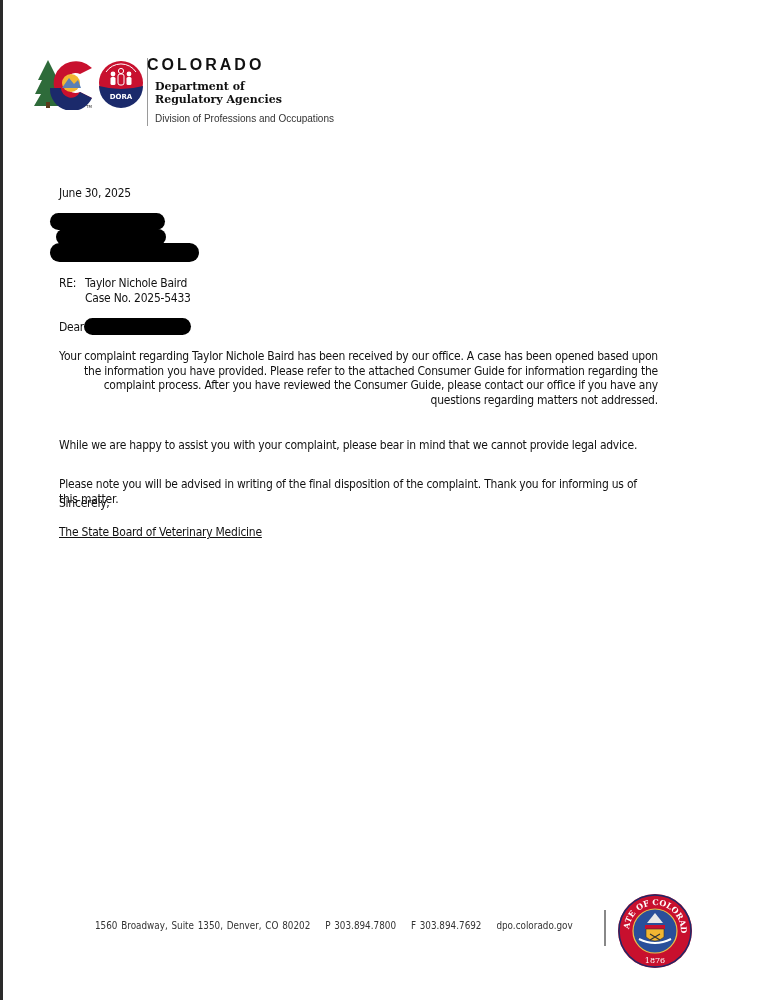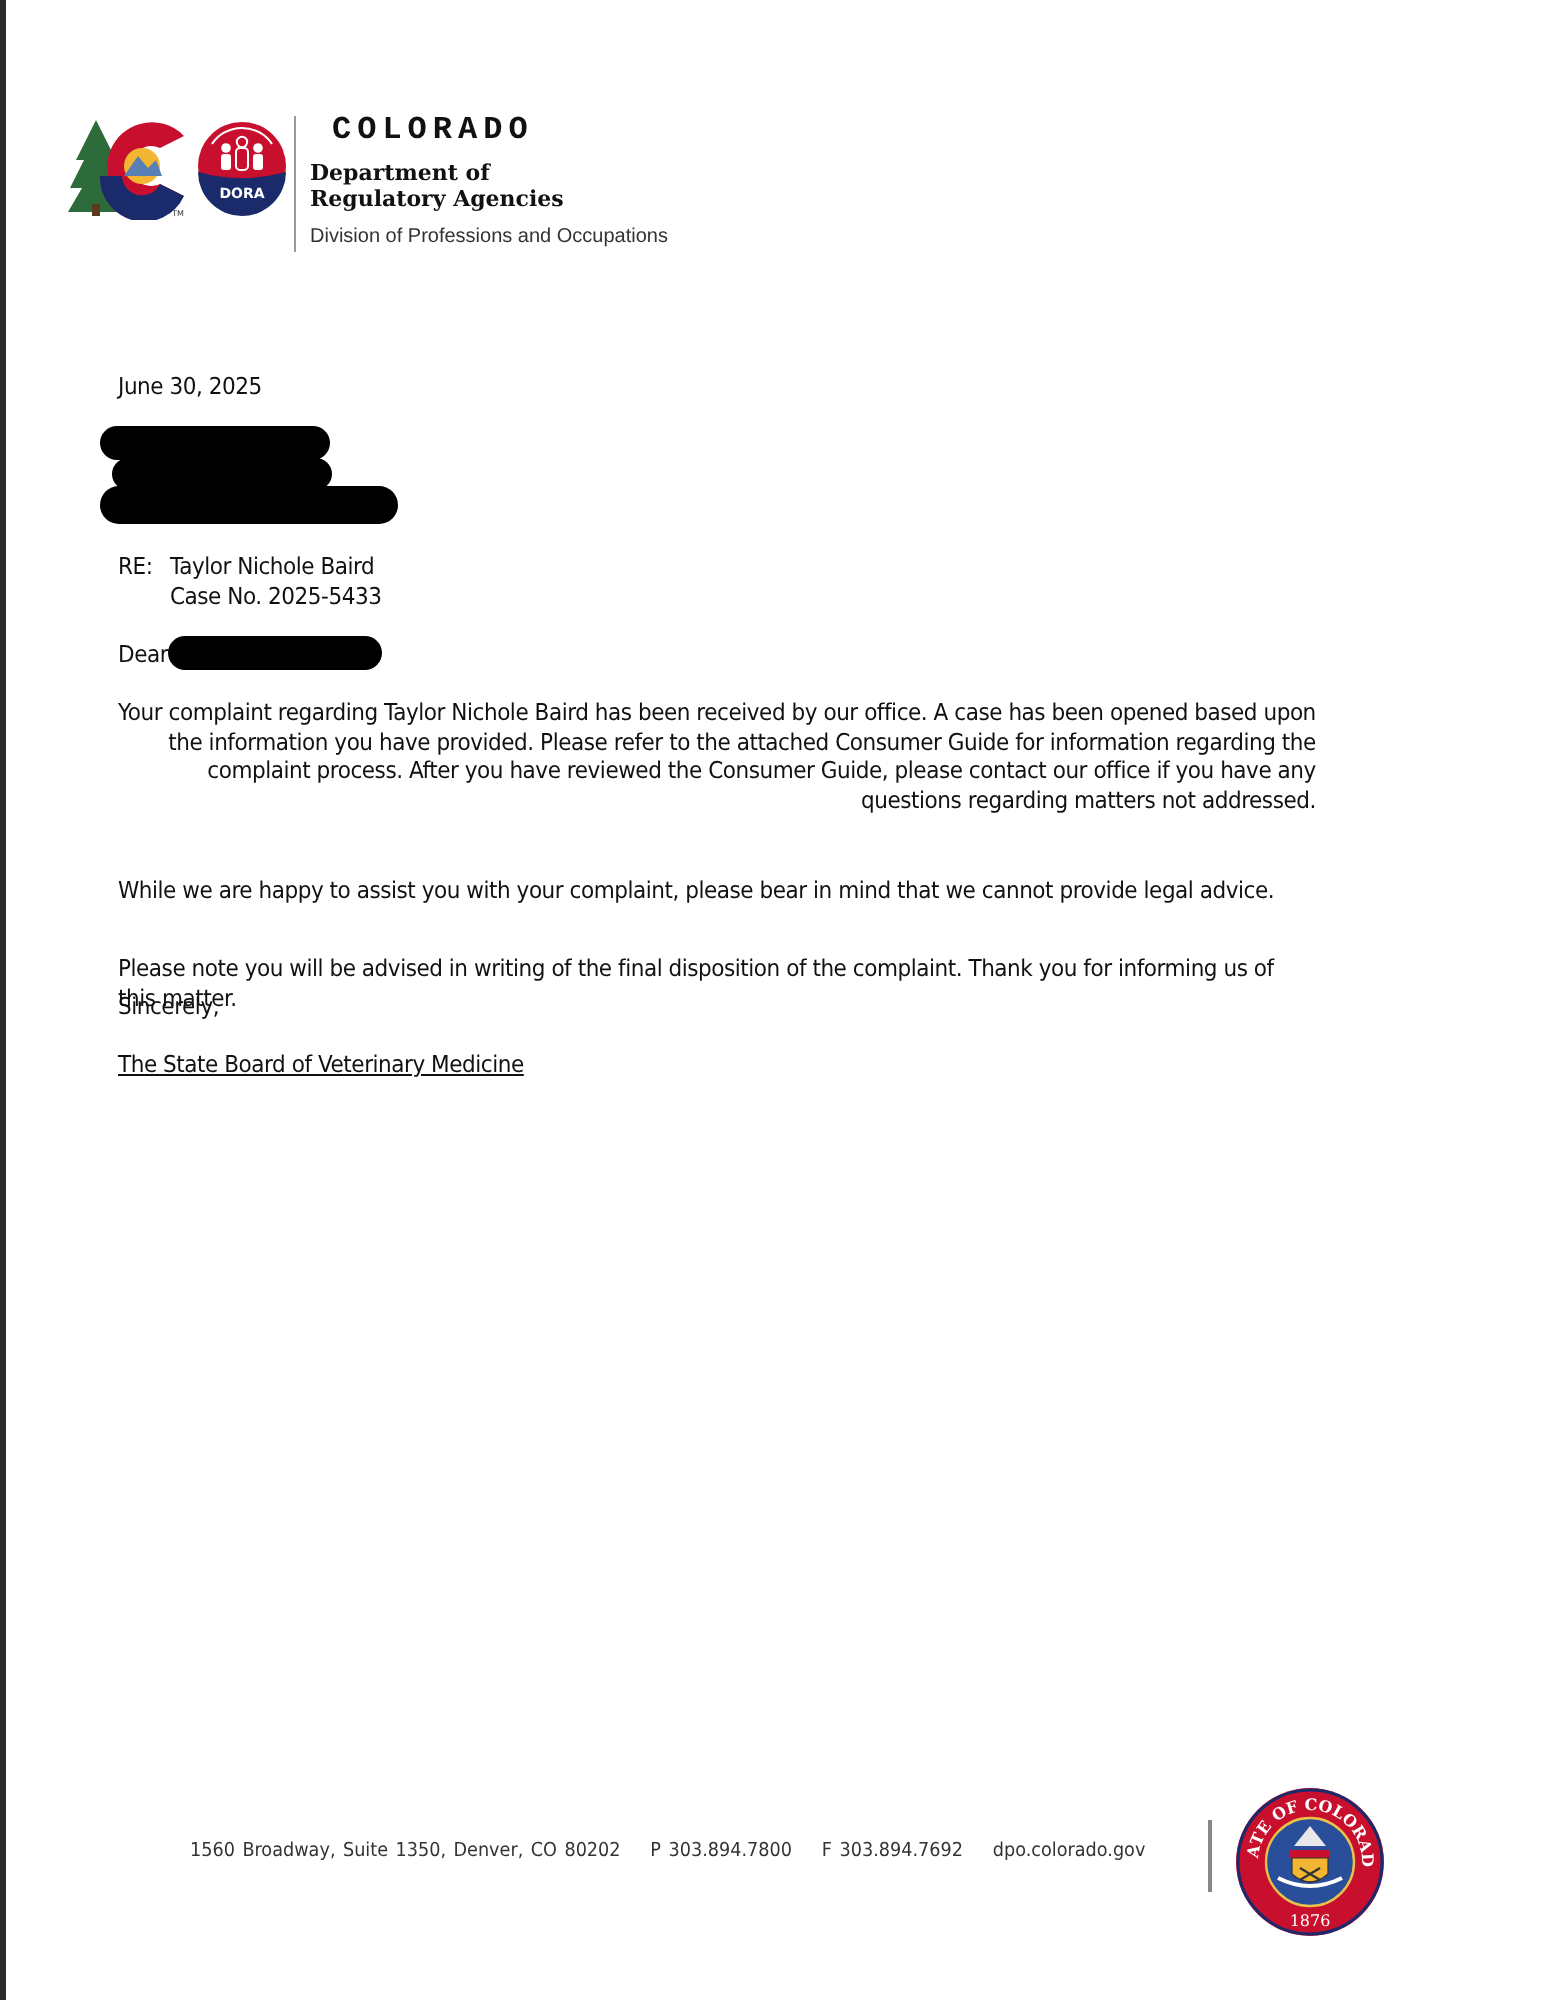--- a/index.html
+++ b/index.html
@@ -7,21 +7,21 @@
     width:775px; height:1000px; position:relative; overflow:hidden;
     background:#ffffff;
     font-family: "DejaVu Sans", sans-serif;
     color:#111;
   }
   .left-edge { position:absolute; left:0; top:0; width:3px; height:1000px; background:#2a2a2a; }
   .letterhead { position:absolute; left:34px; top:56px; width:320px; height:72px; }
   .logo-co { position:absolute; left:0; top:2px; }
   .logo-dora { position:absolute; left:64px; top:2px; }
   .lh-divider { position:absolute; left:113px; top:2px; width:1px; height:68px; background:#9a9a9a; }
-  .lh-colorado { position:absolute; left:132px; top:0px; font-family:Liberation Mono, monospace; font-weight:bold; font-size:16px; letter-spacing:3px; color:#111; }
+  .lh-colorado { position:absolute; left:113px; top:0px; font-family:Liberation Sans, sans-serif; font-weight:bold; font-size:16px; letter-spacing:3px; color:#111; }
   .lh-dept { position:absolute; left:121px; top:24px; font-family:"DejaVu Serif", serif; font-weight:bold; font-size:11px; line-height:13px; color:#111; }
   .lh-division { position:absolute; left:121px; top:57px; font-family:"Liberation Sans", sans-serif; font-size:10px; color:#333; }
   .txt { font-family:"DejaVu Sans", sans-serif; font-size:11.6px; letter-spacing:-0.25px; transform:scaleX(0.93); transform-origin:left; white-space:nowrap; }
   .date { position:absolute; left:59px; top:186px; }
   .redact { position:absolute; background:#000; border-radius:12px; }
   .re-label { position:absolute; left:59px; top:276px; }
   .re-name { position:absolute; left:85px; top:276px; }
   .re-case { position:absolute; left:85px; top:291px; }
   .dear { position:absolute; left:59px; top:320px; }
   .para { position:absolute; left:59px; }

